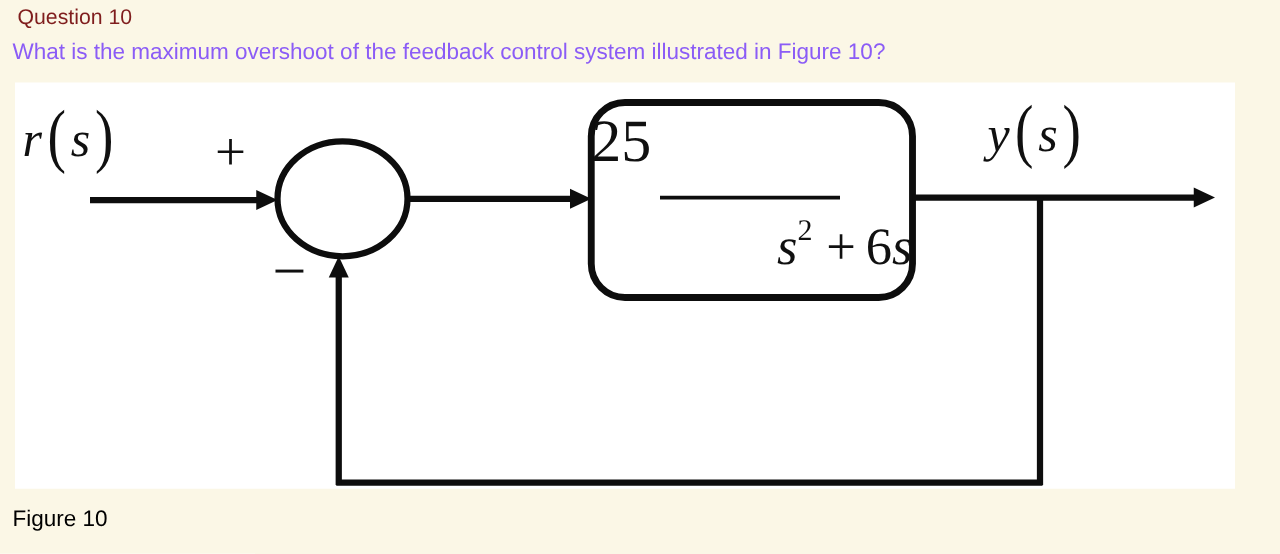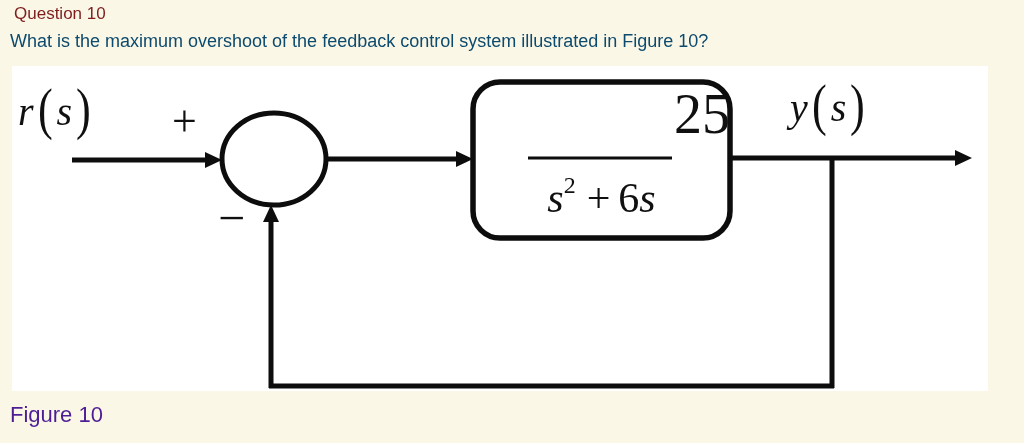--- a/index.html
+++ b/index.html
@@ -20,27 +20,27 @@
   .q-title {
     left: 14px; top: 3px;
     font-size: 17px;
     line-height: 22px;
     color: #7f1d1d;
   }
   .q-text {
     left: 10px; top: 29px;
     font-size: 18px;
     line-height: 24px;
-    color: #0c4a6e;
+    color: #8b5cf6;
   }
   .fig-caption {
     left: 10px; top: 403px;
-    font-size: 22px;
+    font-size: 18px;
     line-height: 24px;
-    color: #4c1d95;
+    color: #000000;
   }
 
   .panel {
     left: 12px; top: 66px;
     width: 976px; height: 325px;
     background: #ffffff;
   }
   .panel svg {
     position: absolute;
     left: 0; top: 0;
@@ -72,31 +72,31 @@
     font-family: "Liberation Serif", "DejaVu Serif", serif;
     color: #101010;
   }
   .plus-sign  { left: 160px; top: 34px;  font-size: 44px; line-height: 44px; }
   .minus-sign { left: 206px; top: 128px; font-size: 48px; line-height: 48px; }
 
   .block-num {
     position: absolute;
     left: 461px; top: 22px;
     width: 257px;
-    text-align: right;
+    text-align: left;
     font-family: "Liberation Serif", "DejaVu Serif", serif;
-    font-size: 56px;
+    font-size: 48px;
     line-height: 52px;
     color: #101010;
   }
   .block-den {
     position: absolute;
     left: 461px; top: 98px;
     width: 257px;
-    text-align: center;
+    text-align: right;
     font-family: "Liberation Serif", "DejaVu Serif", serif;
     font-size: 42px;
     line-height: 50px;
     color: #101010;
     white-space: nowrap;
   }
   .block-den sup {
     font-size: 24px;
     position: relative;
     top: -4px;

